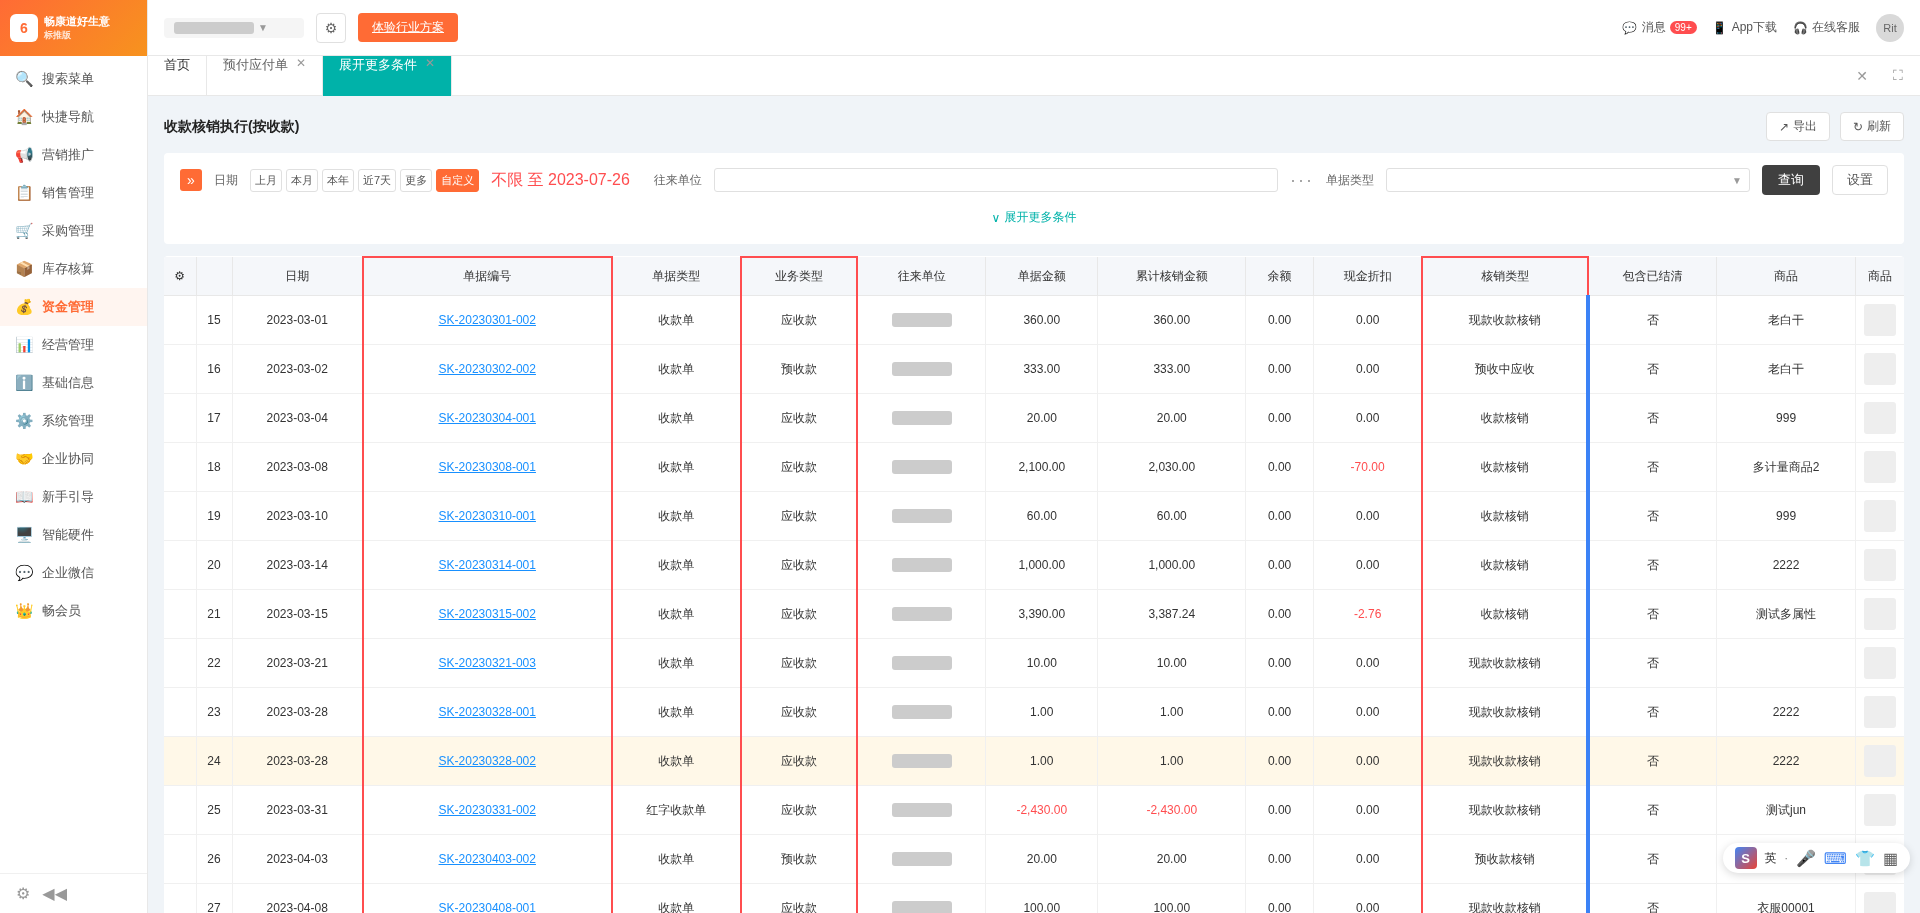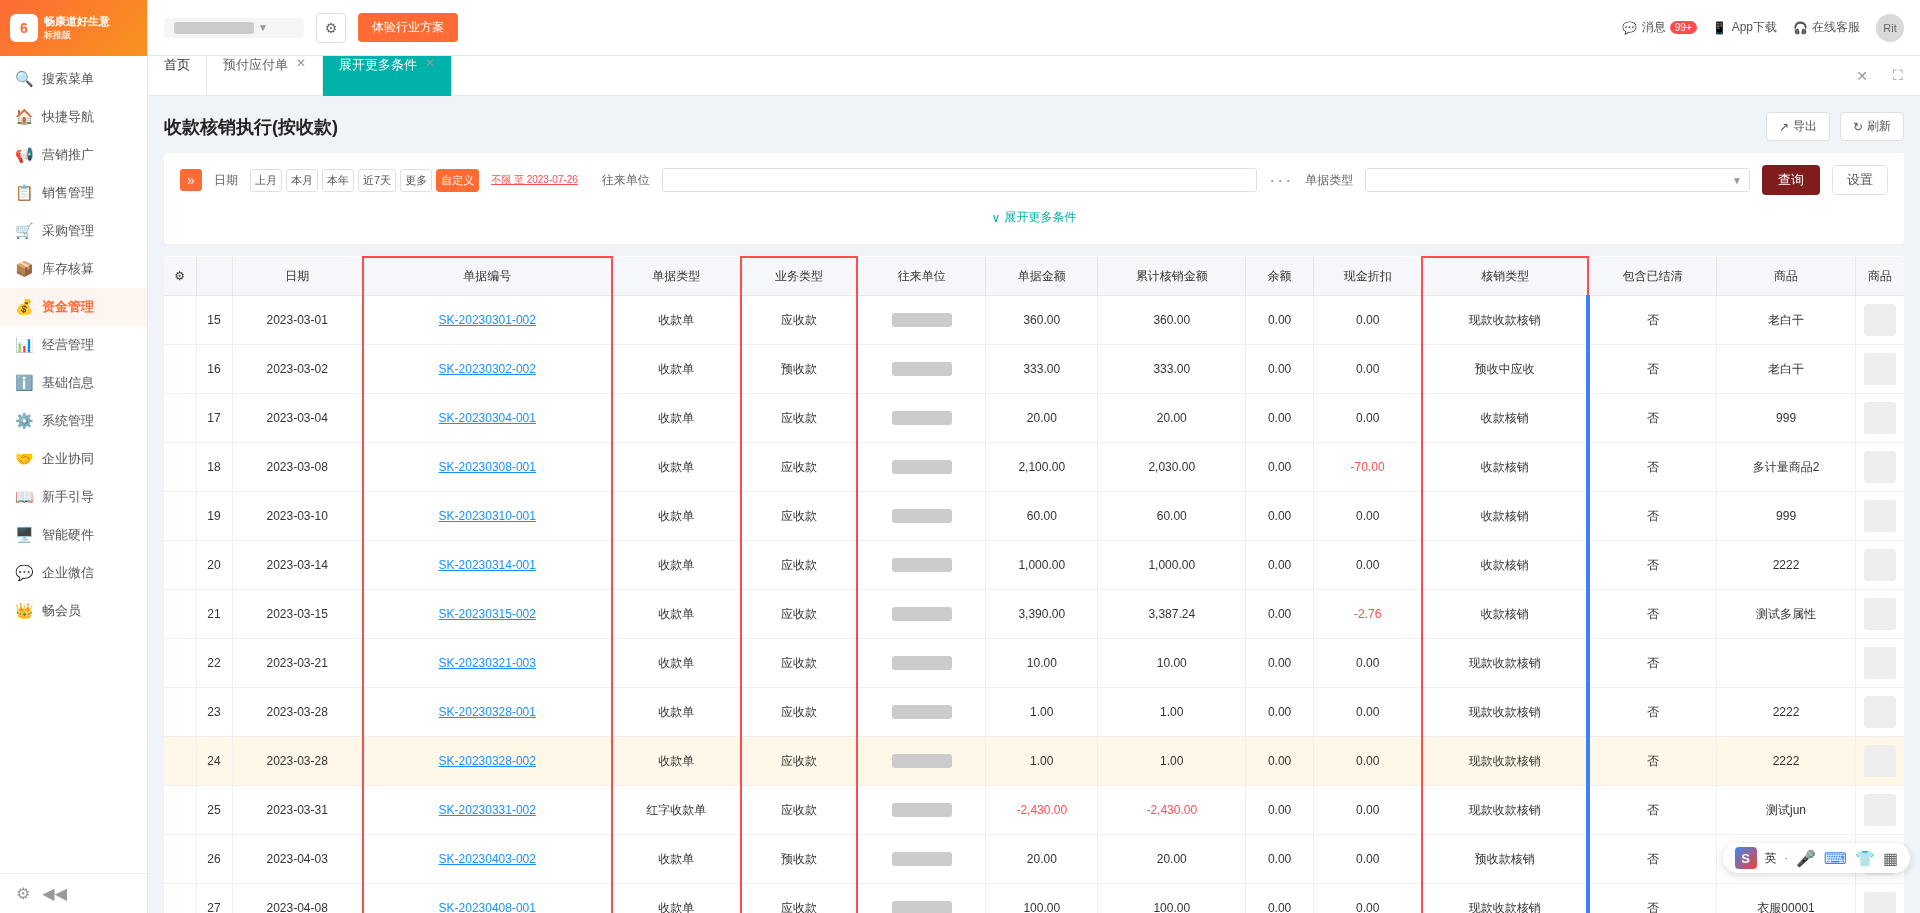--- a/index.html
+++ b/index.html
@@ -76,20 +76,21 @@
       font-size: 12px; color: #666;
       min-width: 140px;
     }
     .header-workspace-arrow { color: #999; font-size: 10px; }
     .header-gear { width: 30px; height: 30px; border-radius: 4px; border: 1px solid #e0e0e0; display: flex; align-items: center; justify-content: center; cursor: pointer; color: #666; font-size: 14px; }
     .header-solution-btn {
       background: #ff6b35; color: #fff;
       border: none; border-radius: 4px;
       padding: 6px 14px; font-size: 12px; cursor: pointer;
       white-space: nowrap;
+      text-decoration: underline;
     }
     .header-spacer { flex: 1; }
     .header-actions { display: flex; align-items: center; gap: 16px; color: #555; font-size: 12px; }
     .header-action-item { display: flex; align-items: center; gap: 4px; cursor: pointer; position: relative; }
     .badge {
       background: #ff4d4f; color: #fff;
       border-radius: 10px;
       padding: 1px 5px;
       font-size: 10px;
       min-width: 18px;
@@ -128,21 +129,21 @@
     .tab-bar-btn { width: 28px; height: 28px; display: flex; align-items: center; justify-content: center; cursor: pointer; color: #999; font-size: 14px; }
 
     
     .content { flex: 1; overflow: auto; background: #f0f4f8; padding: 16px; }
 
     
     .page-header {
       display: flex; align-items: center; justify-content: space-between;
       margin-bottom: 12px;
     }
-    .page-title { font-size: 18px; font-weight: bold; color: #222; }
+    .page-title { font-size: 14px; font-weight: bold; color: #222; }
     .page-actions { display: flex; gap: 10px; }
     .page-action-btn {
       display: flex; align-items: center; gap: 4px;
       padding: 5px 12px;
       border: 1px solid #e0e0e0;
       border-radius: 4px;
       background: #fff;
       cursor: pointer;
       font-size: 12px;
       color: #555;
@@ -166,21 +167,21 @@
       border: 1px solid #e0e0e0;
       border-radius: 3px;
       background: #fff;
       cursor: pointer;
       font-size: 11px;
       color: #555;
     }
     .filter-date-btn.custom {
       background: #ff6b35; color: #fff; border-color: #ff6b35;
     }
-    .filter-date-range { font-size: 10px; color: #ff4d4f; text-decoration: underline; }
+    .filter-date-range { font-size: 16px; color: #ff4d4f; }
     .filter-input {
       flex: 1; min-width: 160px;
       border: 1px solid #e0e0e0;
       border-radius: 3px;
       padding: 4px 8px;
       font-size: 12px;
       color: #333;
     }
     .filter-dots { color: #999; font-size: 18px; letter-spacing: 2px; }
     .filter-select {
@@ -190,21 +191,21 @@
       padding: 4px 8px;
       font-size: 12px;
       color: #333;
       background: #fff;
       appearance: none;
     }
     .filter-select-wrap { position: relative; display: flex; align-items: center; flex: 1; min-width: 180px; }
     .filter-select-wrap select { width: 100%; }
     .filter-select-arrow { position: absolute; right: 8px; color: #999; font-size: 10px; pointer-events: none; }
     .filter-query-btn {
-      background: #7f1d1d; color: #fff;
+      background: #404040; color: #fff;
       border: none; border-radius: 4px;
       padding: 6px 16px; font-size: 13px; cursor: pointer;
     }
     .filter-set-btn {
       background: #fff; color: #555;
       border: 1px solid #e0e0e0; border-radius: 4px;
       padding: 5px 14px; font-size: 13px; cursor: pointer;
     }
     .filter-expand-btn {
       display: flex; align-items: center; gap: 4px;

